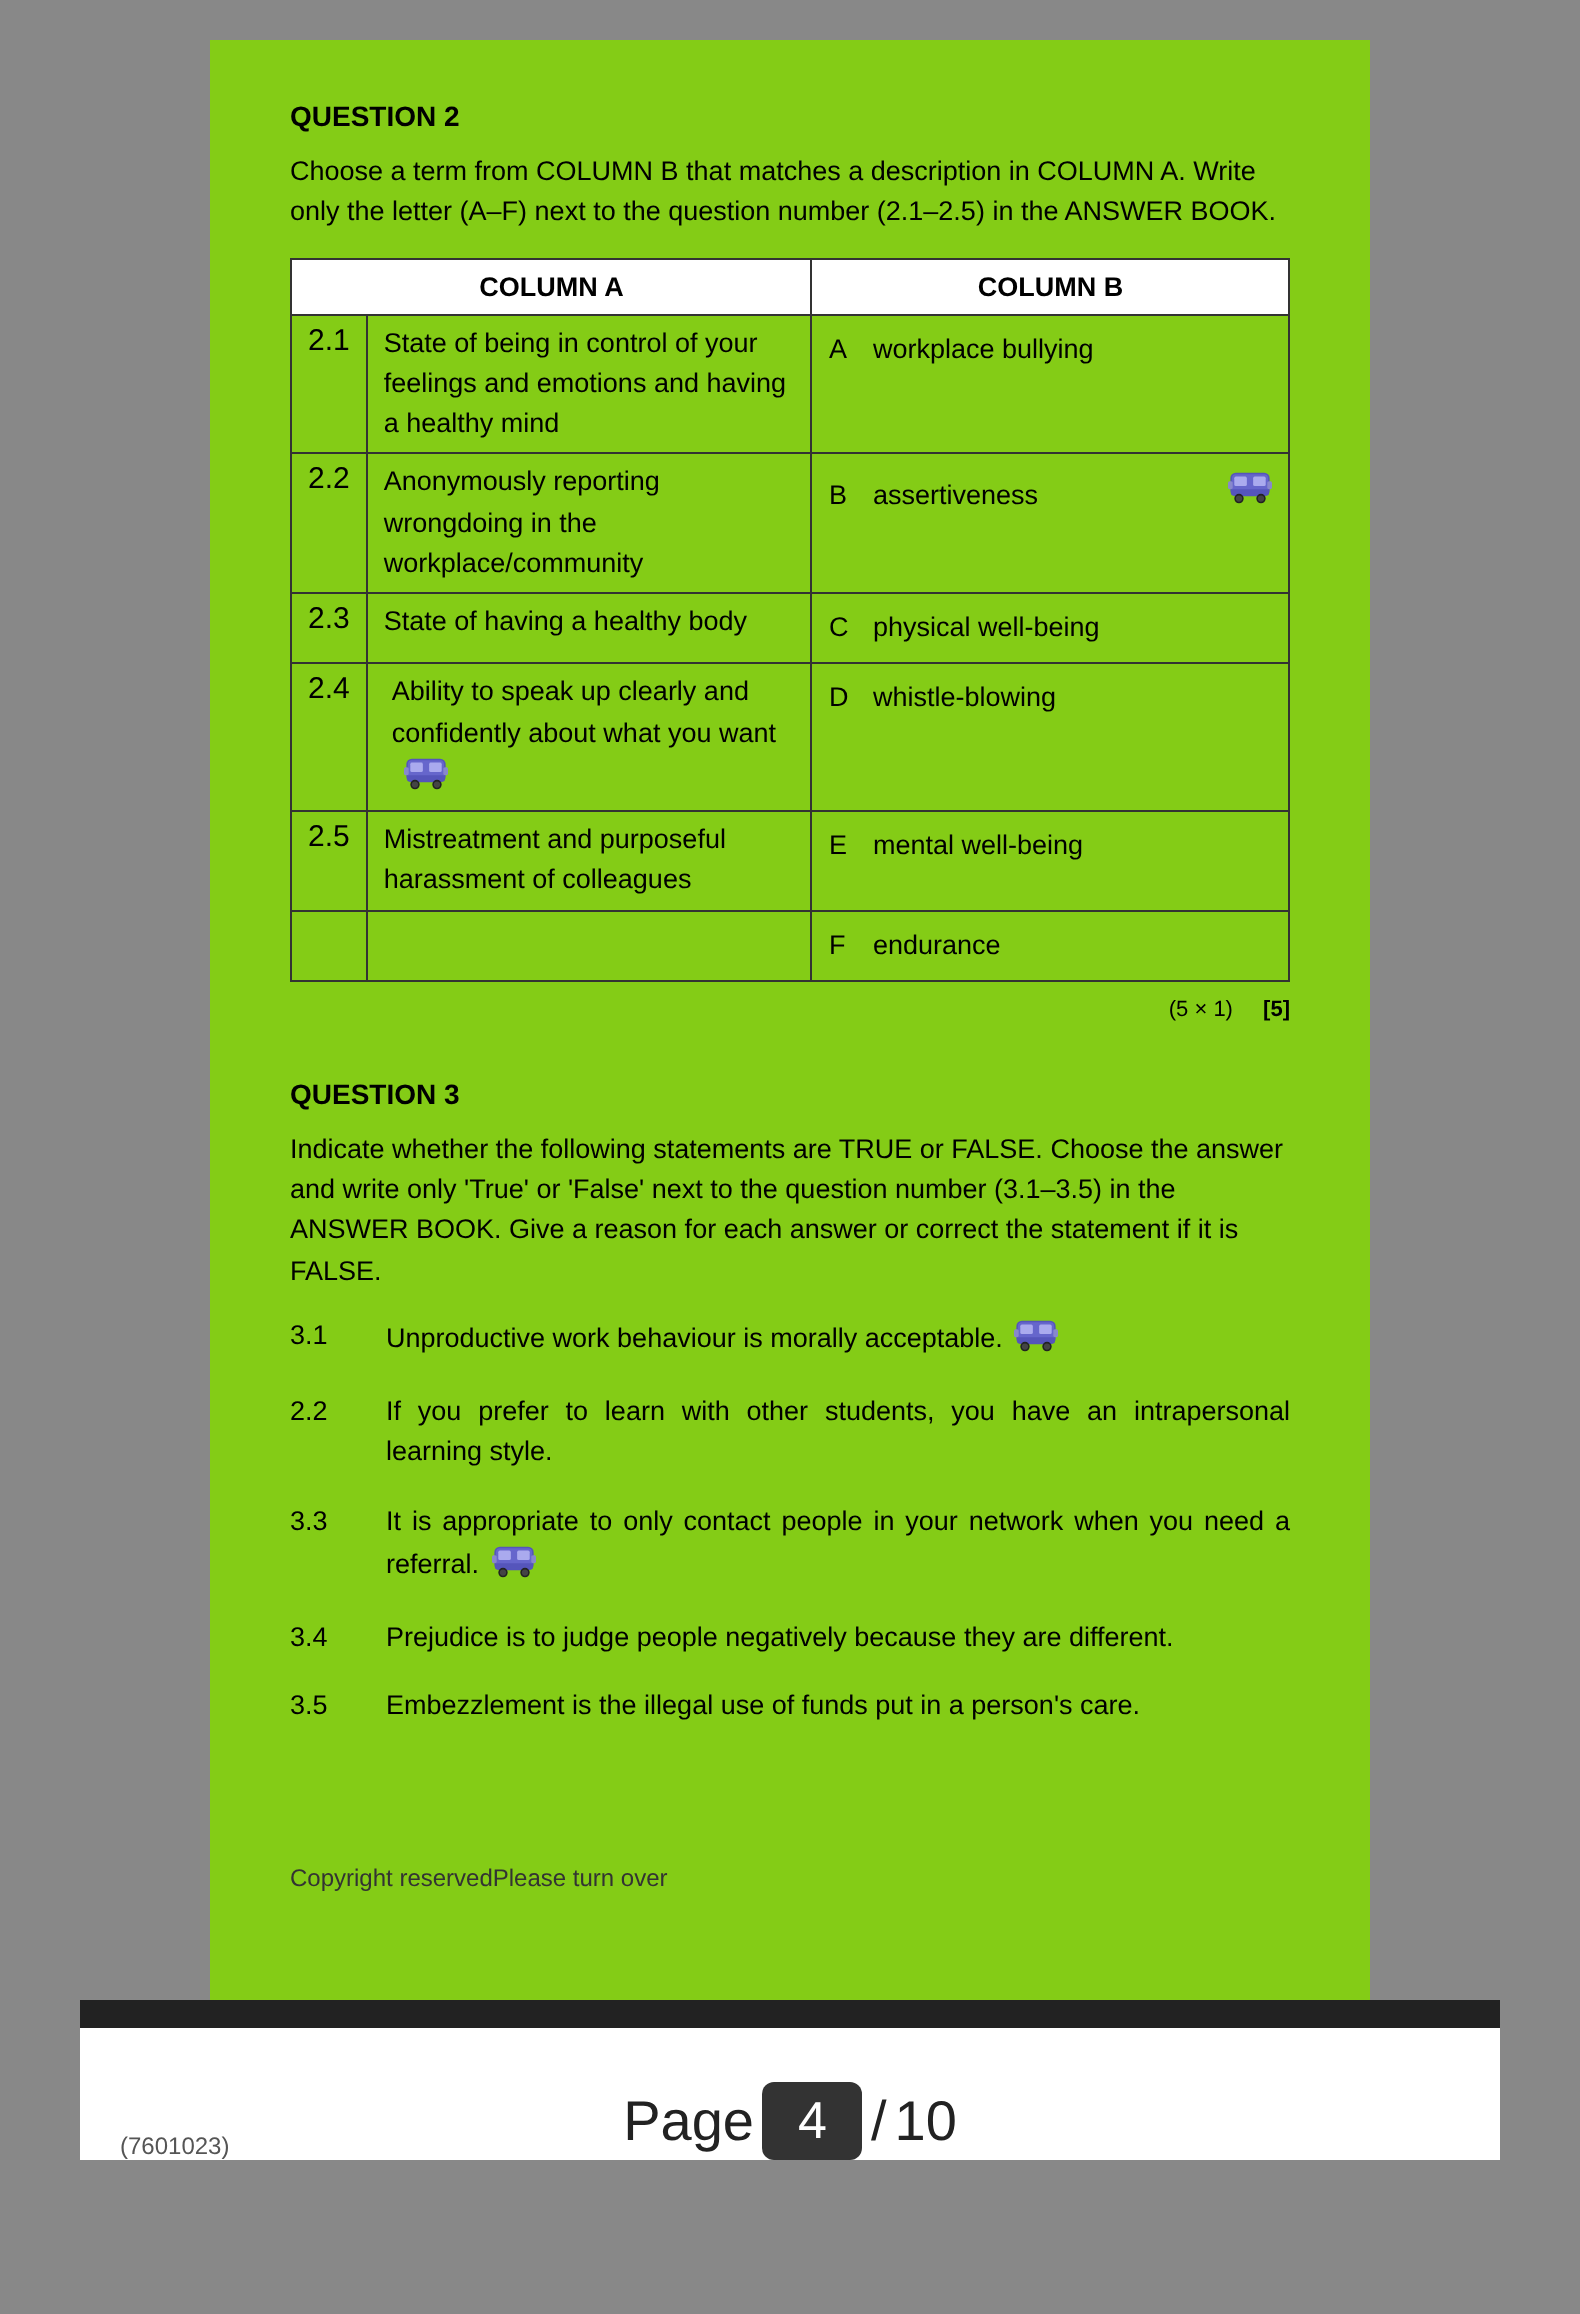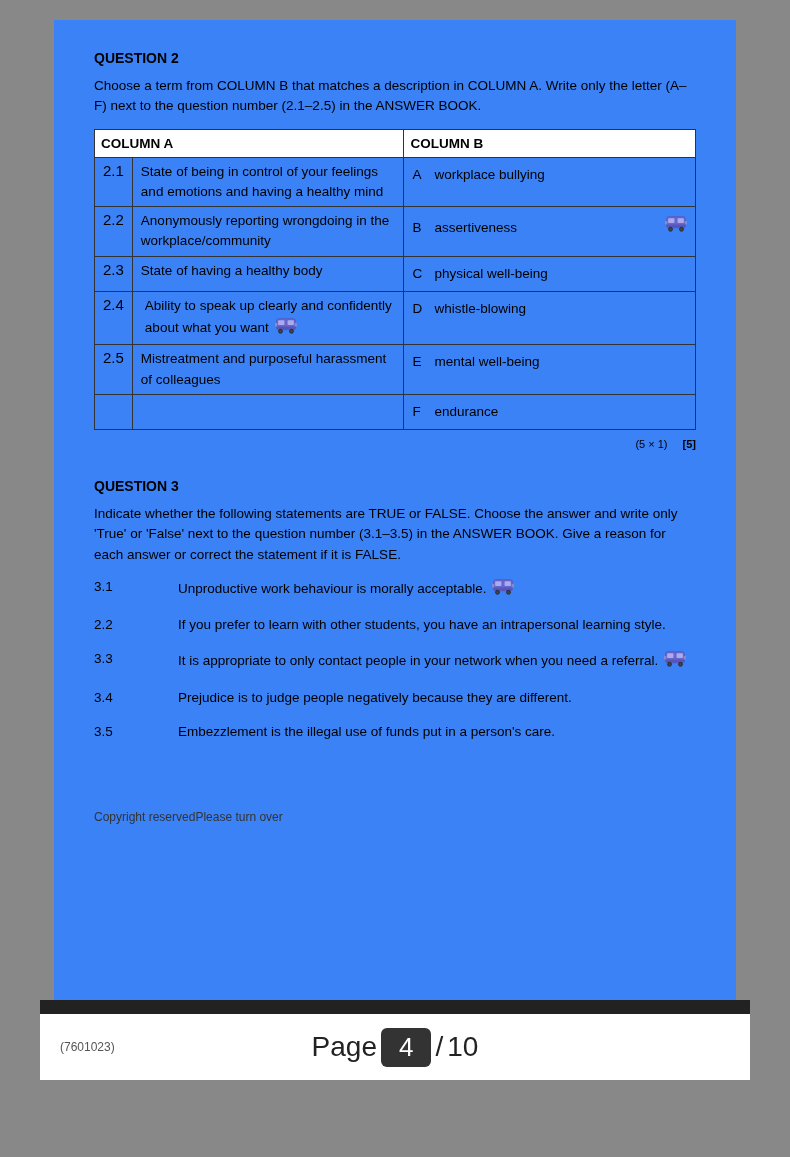--- a/index.html
+++ b/index.html
@@ -6,22 +6,22 @@
     body {
       background: #888;
       font-family: Arial, sans-serif;
       font-size: 14px;
       display: flex;
       flex-direction: column;
       align-items: center;
       min-height: 1157px;
     }
     .page-wrapper {
-      background: #3b82f6;
-      width: 682px;
+      background: #84cc16;
+      width: 580px;
       min-height: 980px;
       margin: 20px auto 0 auto;
       padding: 30px 40px 30px 40px;
       position: relative;
     }
     .section {
       margin-bottom: 28px;
     }
     .question-title {
       font-weight: bold;
@@ -35,22 +35,22 @@
     }
     
     .matching-table {
       width: 100%;
       border-collapse: collapse;
       margin-bottom: 8px;
       font-size: 13.5px;
     }
     .matching-table th {
       border: 1px solid #333;
-      padding: 6px 6px;
-      text-align: left;
+      padding: 6px 20px;
+      text-align: center;
       font-weight: bold;
       background: #fff;
     }
     .matching-table td {
       border: 1px solid #333;
       padding: 4px 8px;
       vertical-align: top;
     }
     .col-a { width: 50%; }
     .col-b { width: 50%; }
@@ -76,21 +76,20 @@
     }
     
     .q3-items {
       margin-top: 10px;
     }
     .q3-item {
       display: flex;
       margin-bottom: 14px;
       font-size: 13.5px;
       line-height: 1.5;
-      gap: 36px;
     }
     .q3-num {
       min-width: 48px;
       font-size: 13.5px;
     }
     .q3-text {
       flex: 1;
       text-align: justify;
     }
     
@@ -118,21 +117,21 @@
       width: 710px;
       height: 10px;
       margin: 0 auto;
     }
     .page-nav-section {
       background: #fff;
       width: 710px;
       margin: 0 auto;
       padding: 0;
       display: flex;
-      align-items: center;
+      align-items: flex-end;
       justify-content: space-between;
       height: 70px;
       border-top: 4px solid #222;
     }
     .page-nav-center {
       display: flex;
       align-items: center;
       justify-content: center;
       flex: 1;
       font-size: 28px;

